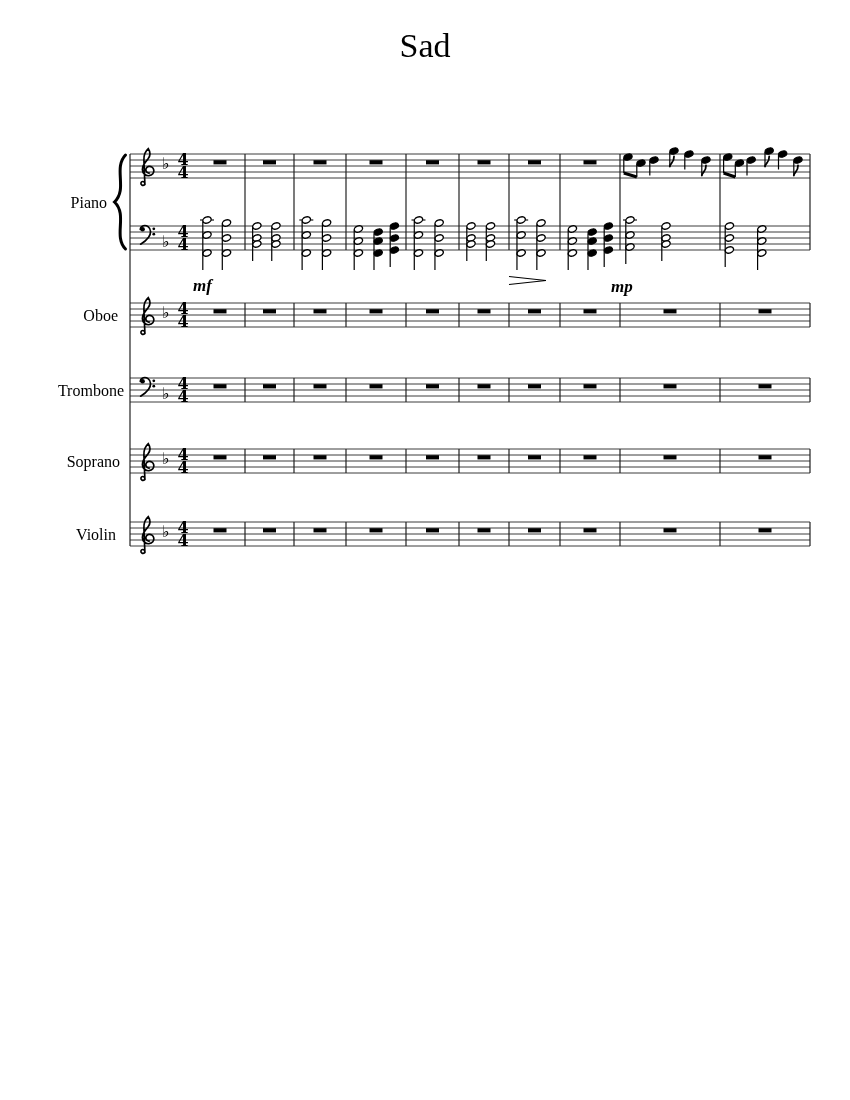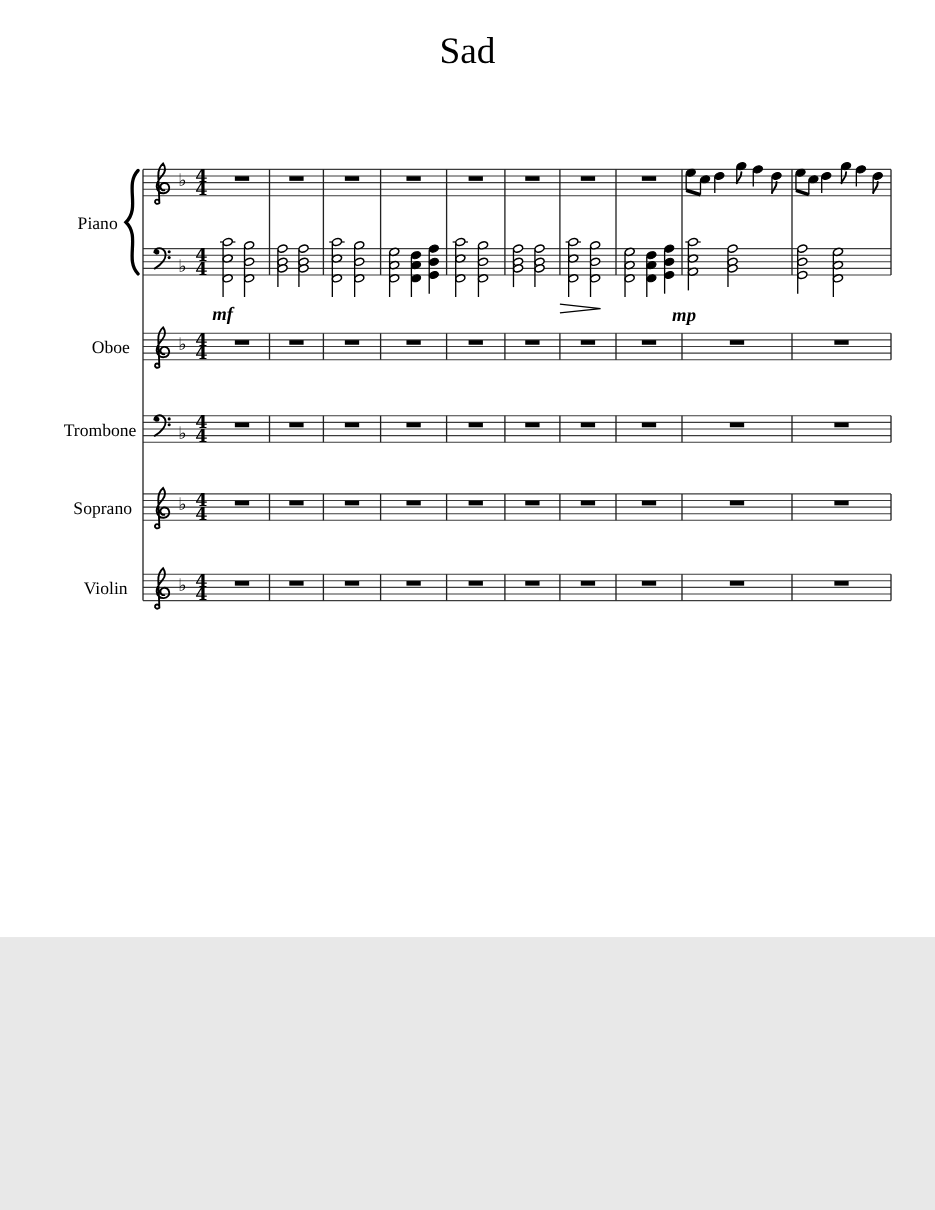--- a/index.html
+++ b/index.html
@@ -1,16 +1,16 @@
 <!DOCTYPE html>
 <html><head>
 <meta charset="utf-8">
 <style>
   html,body{margin:0;padding:0;background:#e8e8e8;}
-  .page{width:850px;height:852px;background:#ffffff;margin:0 auto;position:relative;
+  .page{width:850px;height:1100px;background:#ffffff;margin:0 auto;position:relative;
         font-family:"Liberation Serif","DejaVu Serif",serif;}
   svg{display:block;}
   .title{font-family:"Liberation Serif","DejaVu Serif",serif;font-size:34px;fill:#000;}
   .label{font-family:"Liberation Serif","DejaVu Serif",serif;font-size:16px;fill:#000;}
   .dyn{font-family:"Liberation Serif","DejaVu Serif",serif;font-size:17px;font-style:italic;font-weight:bold;fill:#000;}
   .staffline{stroke:#3c3c3c;stroke-width:1;}
   .barline{stroke:#222;stroke-width:1.2;}
   .clef{stroke:#000;stroke-width:1.7;fill:none;stroke-linecap:round;}
   .clefdot{fill:#000;}
   .flat{font-family:"DejaVu Sans",sans-serif;font-size:16px;fill:#000;}

